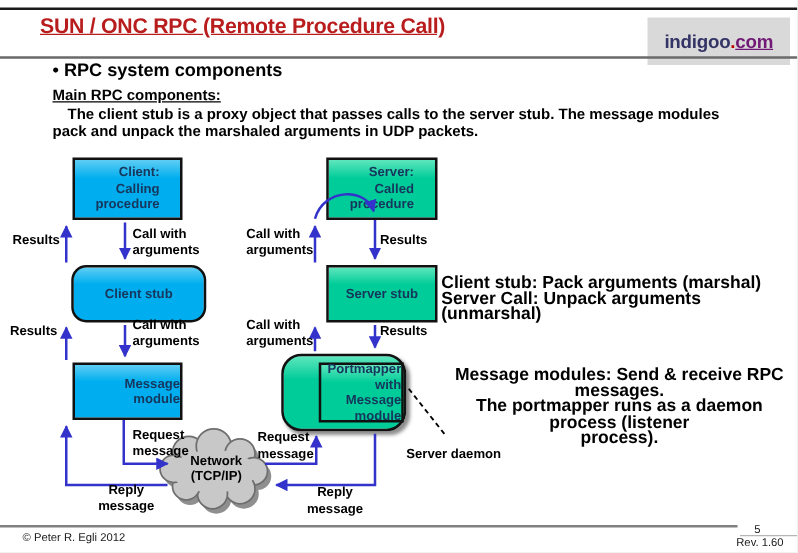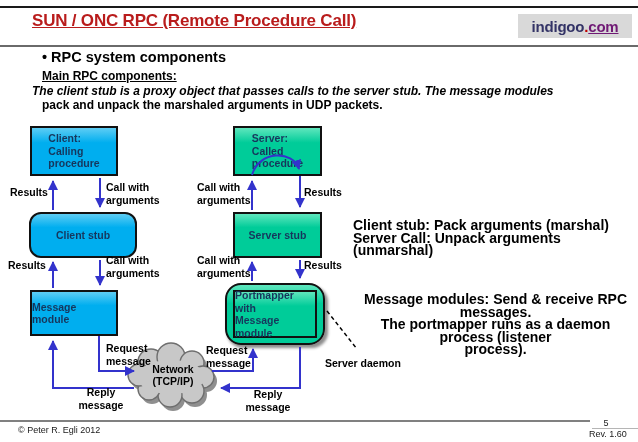--- a/index.html
+++ b/index.html
@@ -9,38 +9,38 @@
     margin:0 auto;
   }
   .abs{position:absolute;}
   
   .top-line{left:0;top:6px;width:638px;height:2px;background:#1a1a1a;}
   .page-title{
     left:32px;top:11px;font-size:17px;font-weight:bold;color:#b91c1c;
     text-decoration:underline;letter-spacing:-0.2px;white-space:nowrap;
   }
   .logo-box{
-    left:518px;top:14px;width:114px;height:24px;background:#D9D9D9;
+    left:518px;top:14px;width:114px;height:38px;background:#D9D9D9;
     display:flex;align-items:center;justify-content:center;
     font-size:15px;font-weight:bold;letter-spacing:-0.2px;
   }
   .logo-name{color:#333366;}
   .logo-dot{color:#C00000;}
   .logo-tld{color:#701a75;text-decoration:underline;}
   .header-divider{left:0;top:45px;width:638px;height:2px;background:#6a6a6a;}
   
   .heading{left:42px;top:49px;font-size:14.5px;font-weight:bold;color:#000;white-space:nowrap;}
   .subheading{left:42px;top:69px;font-size:12px;font-weight:bold;color:#000;text-decoration:underline;white-space:nowrap;}
-  .body-line1{left:32px;top:84px;font-size:12px;font-weight:bold;color:#000;white-space:nowrap;font-style:italic;}
+  .body-line1{left:54px;top:84px;font-size:12px;font-weight:bold;color:#000;white-space:nowrap;}
   .body-line2{left:42px;top:98px;font-size:12px;font-weight:bold;color:#000;white-space:nowrap;}
   
   .dbox{
     border:2px solid #111;color:#16365C;font-weight:bold;font-size:10.5px;
-    display:flex;align-items:center;justify-content:center;text-align:left;
-    white-space:pre-line;line-height:12.5px;box-sizing:border-box;
+    display:flex;align-items:center;justify-content:center;text-align:right;
+    white-space:pre-line;line-height:12.5px;box-sizing:border-box;margin-left:28px;
   }
   .cyan{background:linear-gradient(to bottom,#5ecdf4 0%,#00AEEF 32%);}
   .green{background:linear-gradient(to bottom,#5fe6bd 0%,#00CC99 32%);}
   .box-client-proc{left:30px;top:126px;width:88px;height:50px;}
   .box-server-proc{left:233px;top:126px;width:89px;height:50px;}
   .box-client-stub{left:29px;top:212px;width:108px;height:46px;border-radius:12px;}
   .box-server-stub{left:233px;top:212px;width:89px;height:46px;}
   .box-msg-module{left:30px;top:290px;width:88px;height:46px;}
   .box-portmapper-outer{
     left:225px;top:283px;width:100px;height:62px;border:2.5px solid #111;

